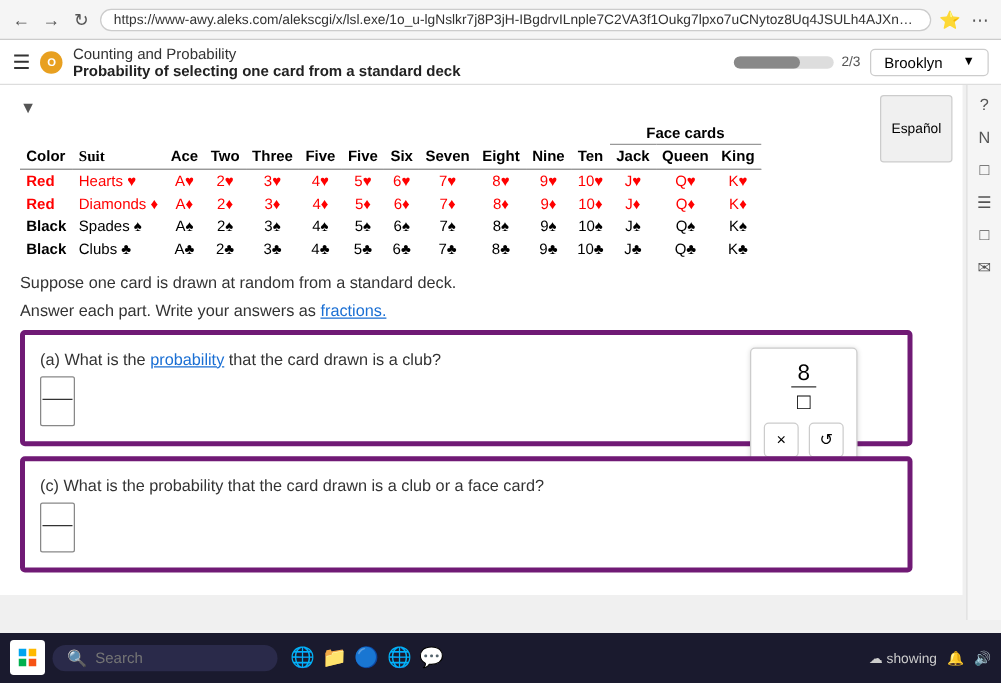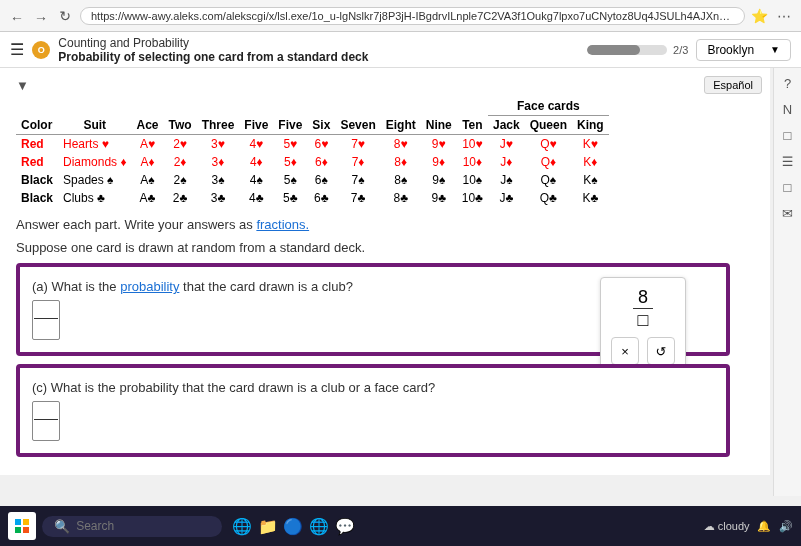--- a/index.html
+++ b/index.html
@@ -79,21 +79,21 @@
       background: white;
       padding: 10px 16px;
       position: relative;
     }
     .espanol-btn {
       position: absolute;
       top: 8px; right: 8px;
       background: #f0f0f0;
       border: 1px solid #ccc;
       border-radius: 3px;
-      padding: 2px 8px;
+      padding: 20px 8px;
       font-size: 11px;
       cursor: pointer;
     }
 
     .intro-text { font-size: 13px; color: #333; margin-bottom: 8px; }
 
     .card-table {
       border-collapse: collapse;
       font-size: 12px;
       margin-bottom: 10px;
@@ -296,21 +296,21 @@
       <thead>
         <tr>
           <th colspan="2"></th>
           <th colspan="10" style="border-bottom:none;"></th>
           <th colspan="3" class="face-cards-header">
             <span>Face cards</span>
           </th>
         </tr>
         <tr class="sub-header-row">
           <th style="text-align:left;">Color</th>
-          <th style="text-align:center;">Suit</th>
+          <th style="text-align:left;font-family:Liberation Serif, serif;">Suit</th>
           <th>Ace</th>
           <th>Two</th>
           <th>Three</th>
           <th>Five</th>
           <th>Five</th>
           <th>Six</th>
           <th>Seven</th>
           <th>Eight</th>
           <th>Nine</th>
           <th>Ten</th>
@@ -386,25 +386,25 @@
             <td class="black-text card-sym">9♣</td>
             <td class="black-text card-sym">10♣</td>
             <td class="black-text card-sym">J♣</td>
             <td class="black-text card-sym">Q♣</td>
             <td class="black-text card-sym">K♣</td>
     </tr>
         </tbody>
     </table>
 
     <p class="question-text">
+      <span>Suppose one card is drawn at random from a standard deck.</span>
+    </p>
+    <p class="question-text">
       <span>Answer each part. Write your answers as</span>
       <span class="fractions-text">fractions.</span>
-    </p>
-    <p class="question-text">
-      <span>Suppose one card is drawn at random from a standard deck.</span>
     </p>
 
     <div class="questions-section">
 
       <div class="question-box">
         <p class="question-label">
           <span>(a) What is the</span>
           <span class="prob-text">probability</span>
           <span>that the card drawn is a club?</span>
         </p>
@@ -464,17 +464,17 @@
     <input type="text" placeholder="Search" style="">
   </div>
   <div class="taskbar-icons">
     <span class="taskbar-icon">🌐</span>
     <span class="taskbar-icon">📁</span>
     <span class="taskbar-icon">🔵</span>
     <span class="taskbar-icon">🌐</span>
     <span class="taskbar-icon">💬</span>
   </div>
   <div class="taskbar-right">
-    <span>☁ cloudy</span>
+    <span>☁ showing</span>
     <span>🔔</span>
     <span>🔊</span>
   </div>
 </div>
 
 </body></html>

